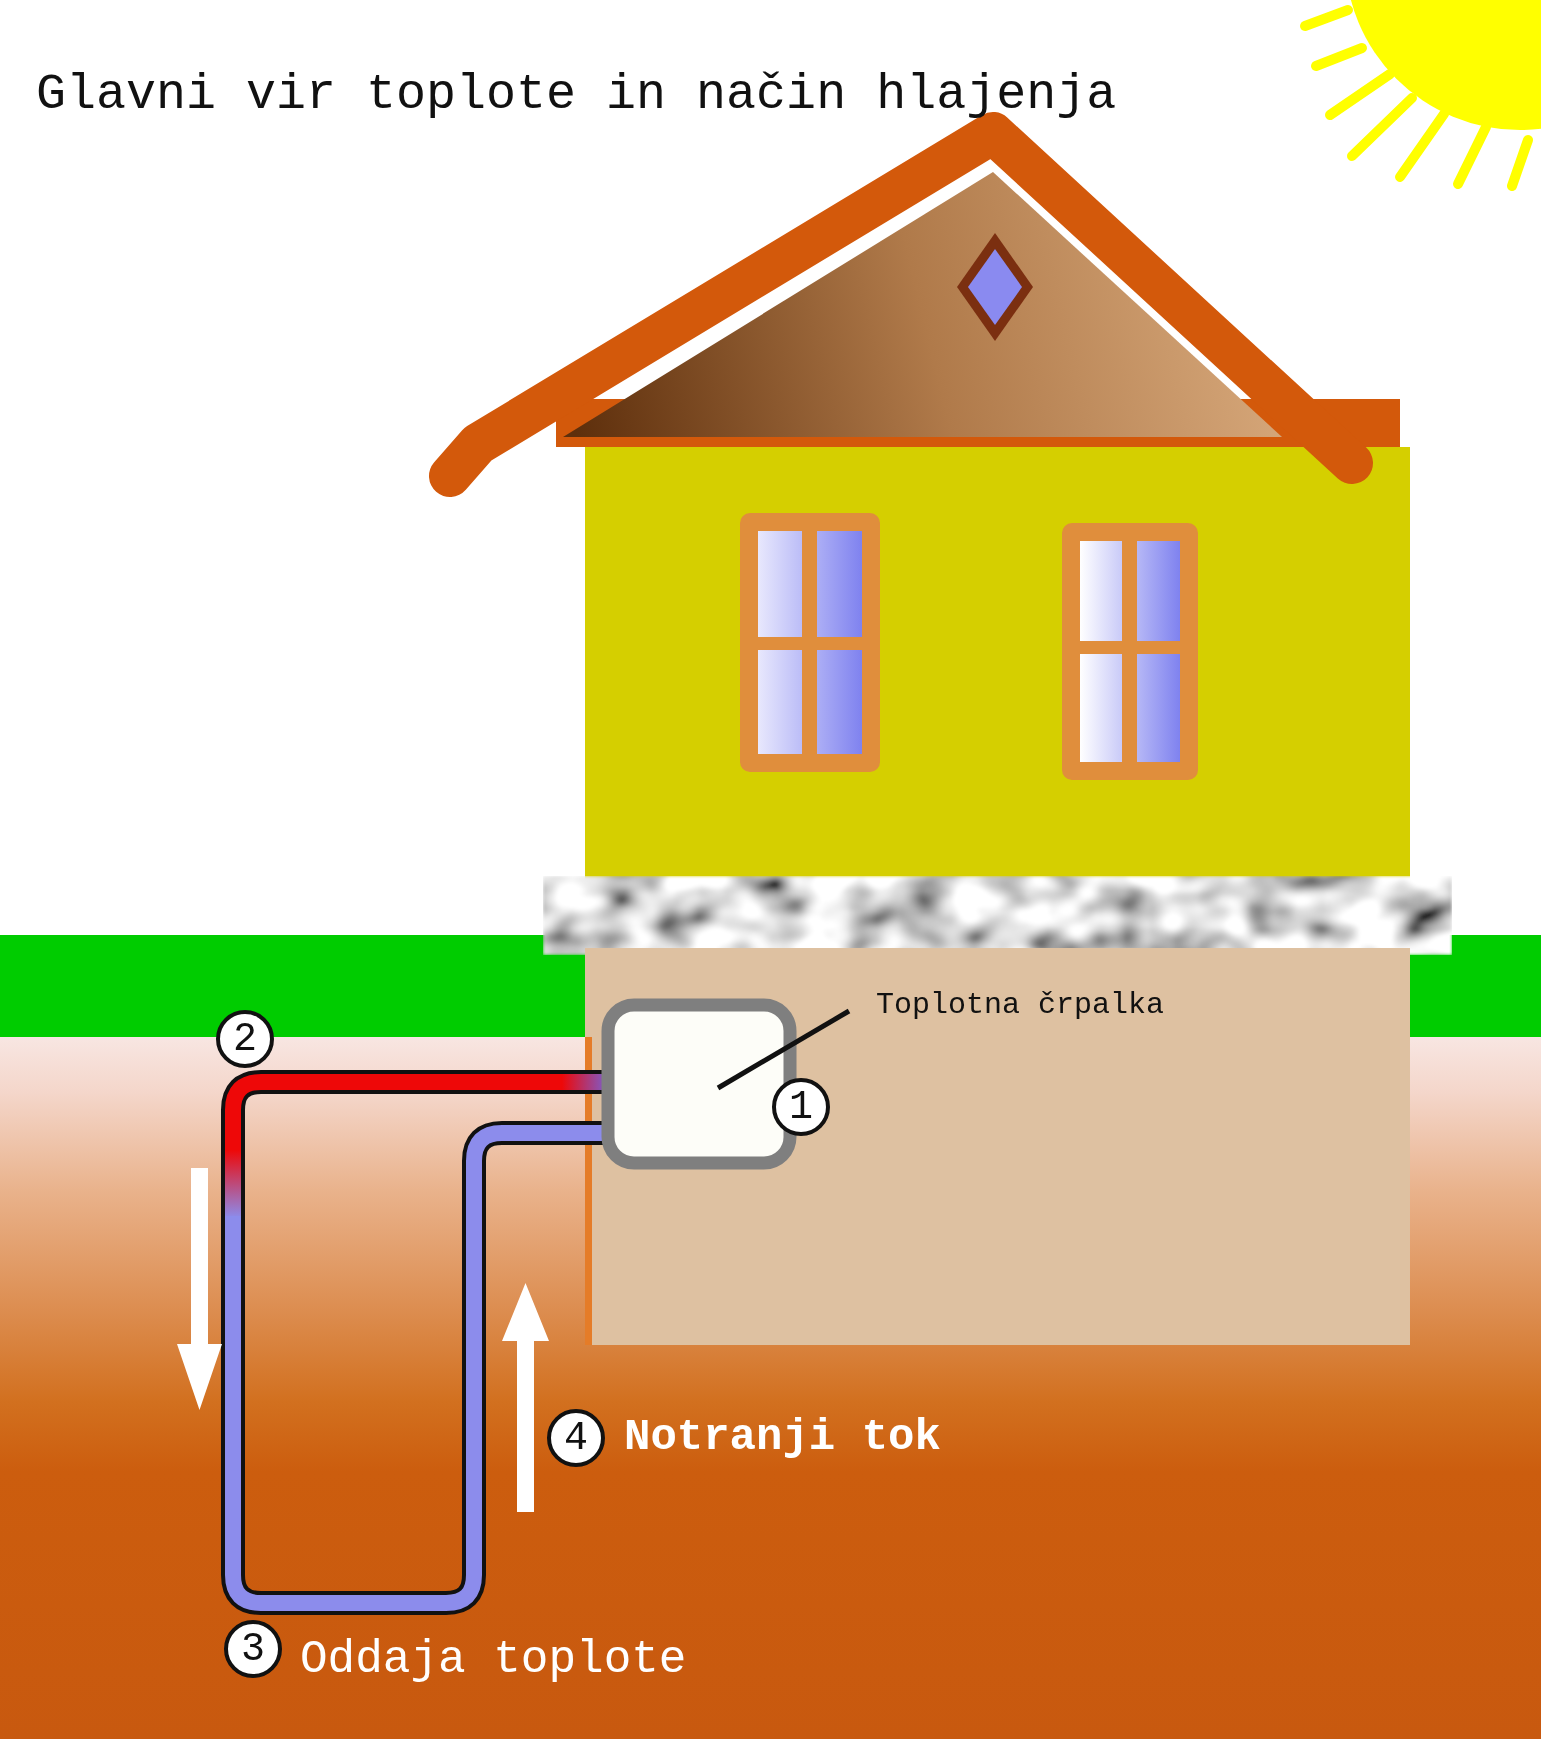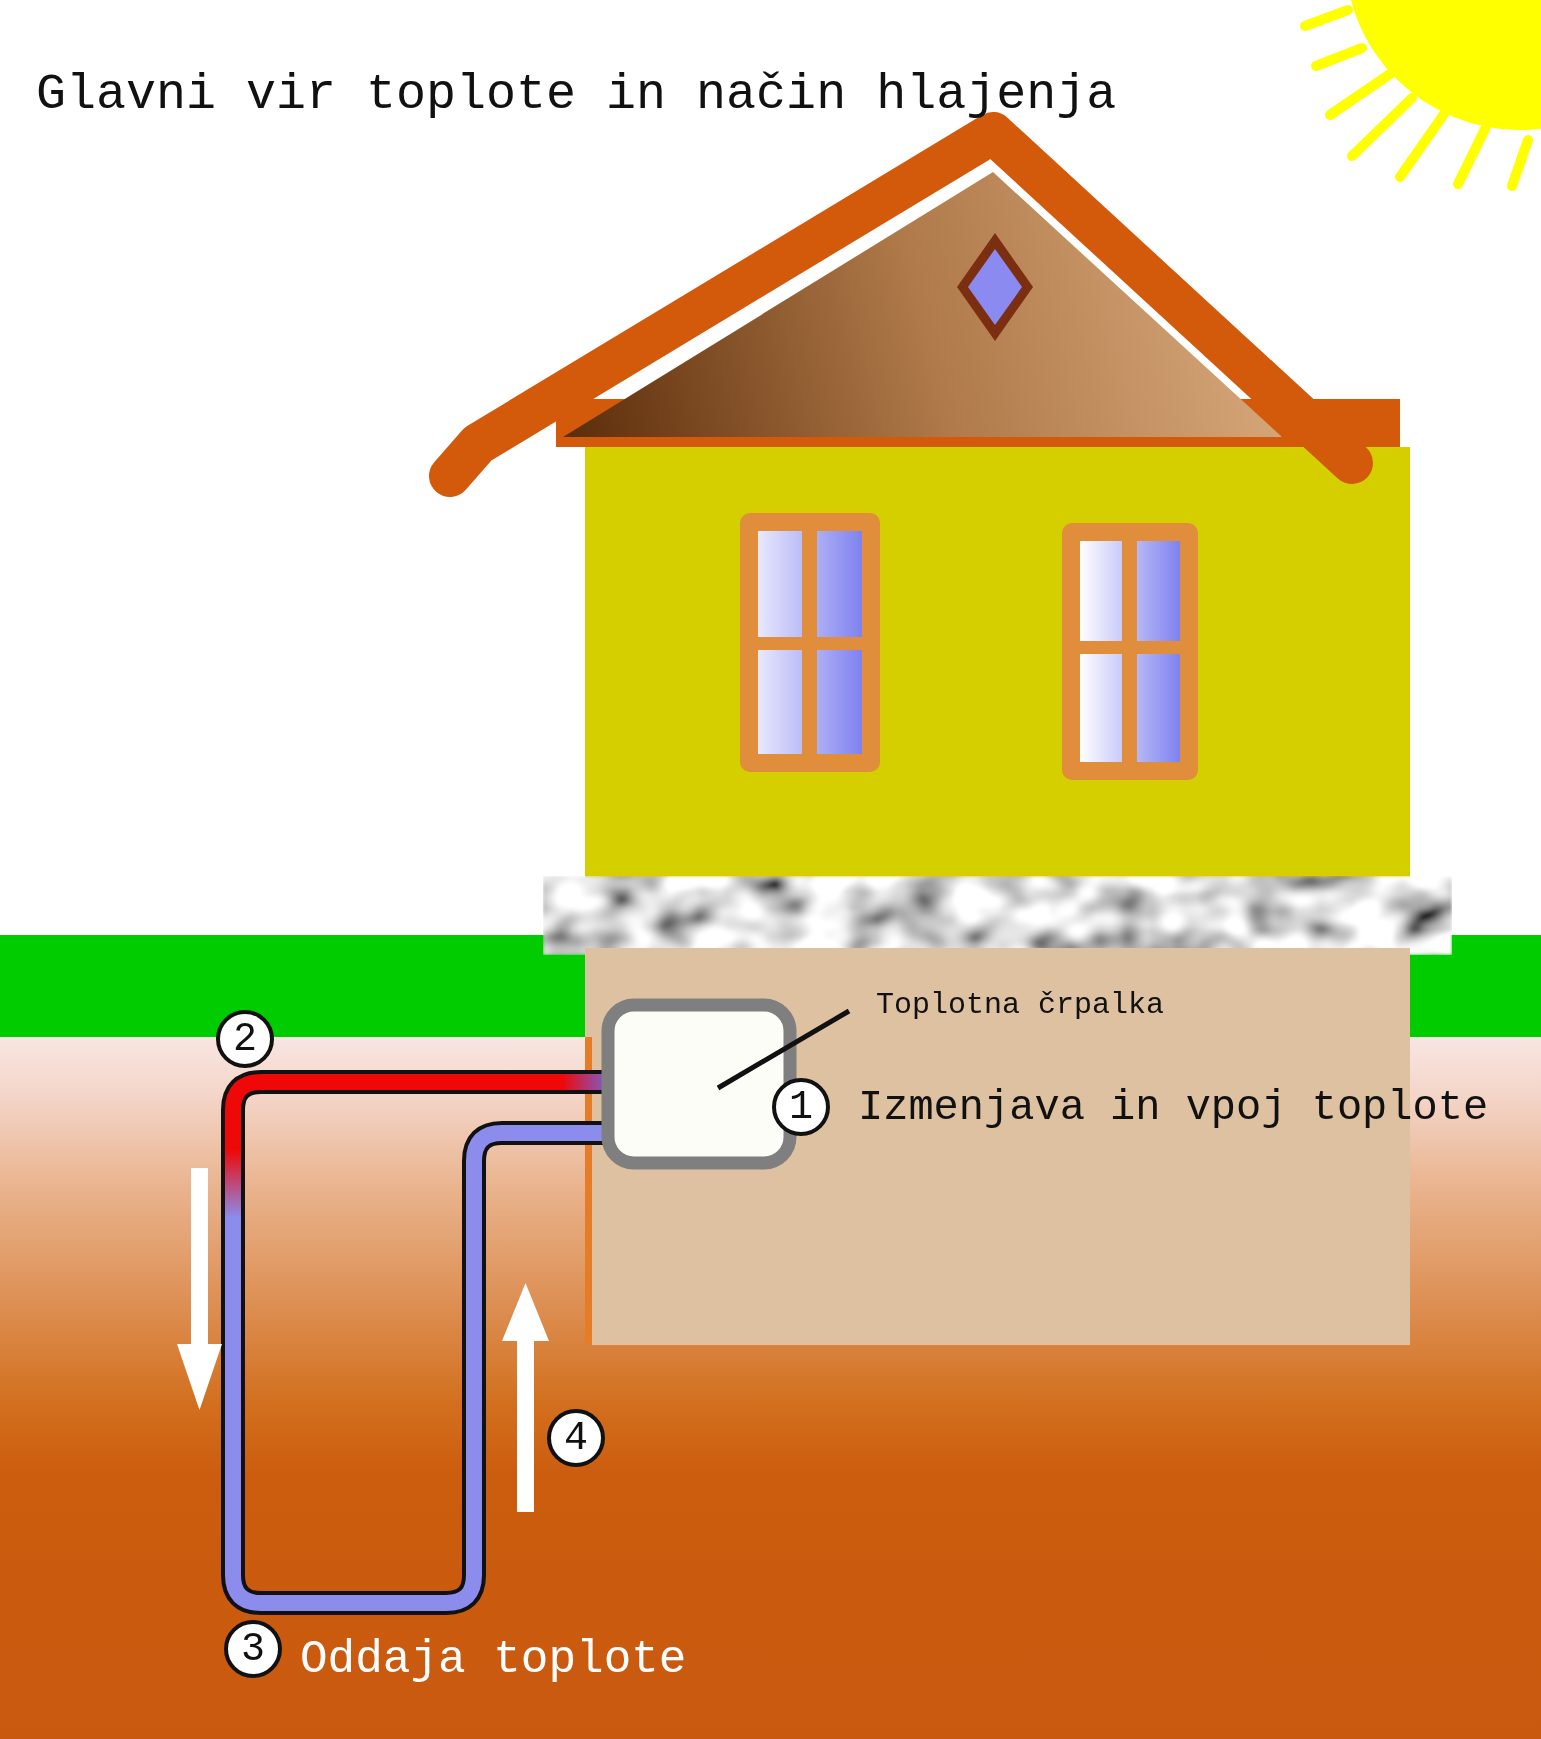--- a/index.html
+++ b/index.html
@@ -145,28 +145,28 @@
     <path d="M 517 1512 L 534 1512 L 534 1341 L 549 1341 L 525.5 1283 L 502 1341 L 517 1341 Z" fill="#FFFFFF"></path>
   </svg>
 
   <div class="abs title">Glavni vir toplote in način hlajenja</div>
 
   <div class="abs callout-text lbl-heatpump">Toplotna črpalka</div>
 
   <div class="num-circle" style="left:772px;top:1078px;">
     <span>1</span>
   </div>
-  <div class="abs callout-text lbl-step1">Izmenjava in vpoj toplote</div>
 
   <div class="num-circle" style="left:216px;top:1010px;">
     <span>2</span>
   </div>
 
   <div class="num-circle" style="left:224px;top:1620px;">
     <span>3</span>
   </div>
   <div class="abs callout-text lbl-step3">Oddaja toplote</div>
 
   <div class="num-circle" style="left:547px;top:1409px;">
     <span>4</span>
   </div>
+  <div class="abs callout-text lbl-step4">Notranji tok</div>
 
 </div>
 
 </body></html>

